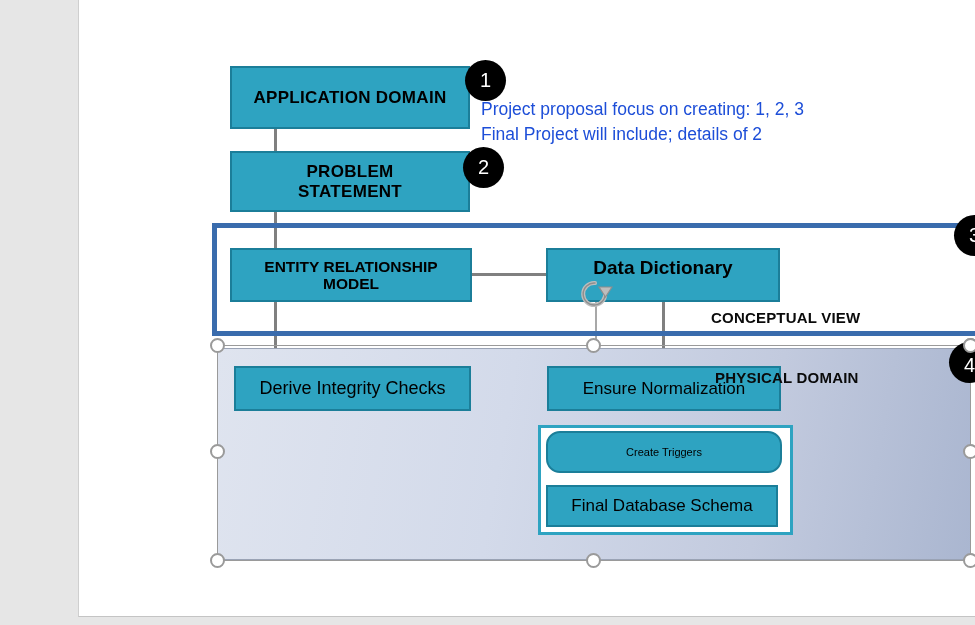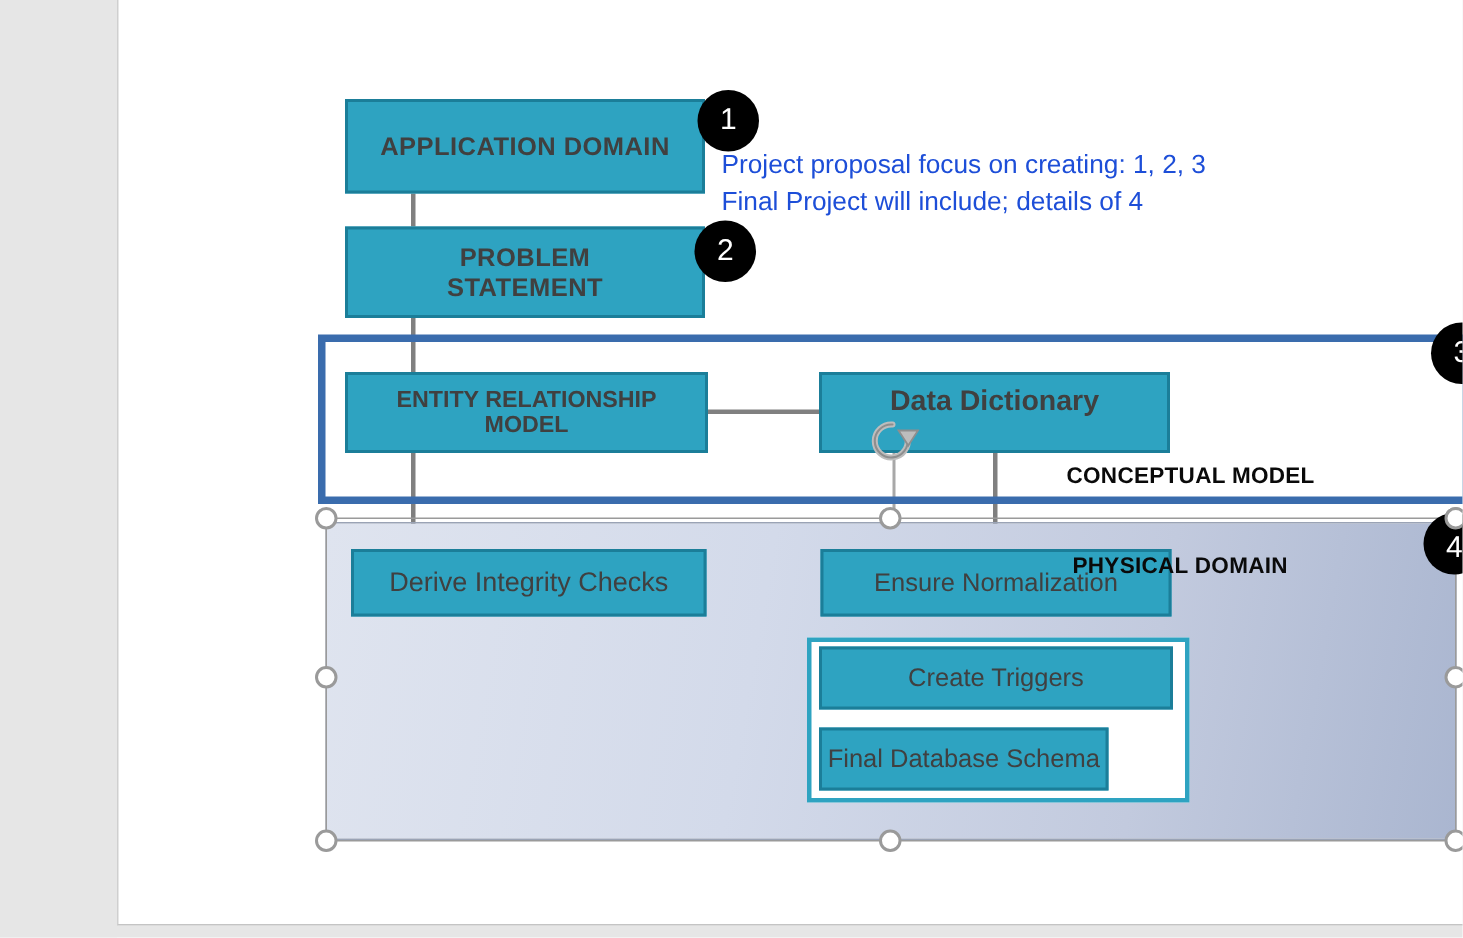--- a/index.html
+++ b/index.html
@@ -34,21 +34,21 @@
     position:absolute;left:402px;top:97px;width:470px;
     font-size:17.5px;line-height:25px;color:#1d4ed8;
   }
   #note div{white-space:nowrap;}
 
   
   .tbox{
     position:absolute;
     background:#2ea3c1;
     border:2px solid #1b7e99;
-    color:#404040;
+    color:#000000;
     display:flex;align-items:center;justify-content:center;
     text-align:center;
     box-sizing:border-box;
     line-height:1.12;
   }
   .tbox.bold{font-weight:bold;}
 
   
   .conn{position:absolute;background:#808080;}
   .conn.v{width:3px;}
@@ -114,21 +114,21 @@
 
 <div id="app">
 
   <div style="position:absolute;left:0;top:0;width:78px;height:625px;background:#e6e6e6;"></div>
 
   <div id="slide">
 
 
     <div id="note">
       <div>Project proposal focus on creating: 1, 2, 3</div>
-      <div>Final Project will include; details of 4</div>
+      <div>Final Project will include; details of 2</div>
     </div>
 
     <div class="conn v" style="left:195px;top:129px;height:22px;"></div>
 
     <div class="conn v" style="left:195px;top:212px;height:36px;"></div>
 
     <div class="conn v" style="left:195px;top:302px;height:66px;"></div>
 
     <div class="conn h" style="left:393px;top:273px;width:74px;"></div>
 
@@ -163,29 +163,29 @@
     <div class="tbox" style="left:468px;top:366px;width:234px;height:45px;font-size:17px;">
       <span>Ensure Normalization</span>
     </div>
 
     <div class="tbox" style="left:155px;top:366px;width:237px;height:45px;font-size:18px;">
       <span>Derive Integrity Checks</span>
     </div>
 
     <div id="groupframe" style="left:459px;top:425px;width:255px;height:110px;"></div>
 
-    <div class="tbox" style="left:467px;top:431px;width:236px;height:42px;font-size:17px;">
+    <div class="tbox" style="left:467px;top:431px;width:236px;height:42px;font-size:11px;border-radius:14px;">
       <span>Create Triggers</span>
     </div>
 
-    <div class="tbox" style="left:467px;top:485px;width:193px;height:42px;font-size:17px;">
+    <div class="tbox" style="left:467px;top:485px;width:232px;height:42px;font-size:17px;">
       <span>Final Database Schema</span>
     </div>
 
-    <div class="sectionlabel" style="left:632px;top:309px;">CONCEPTUAL MODEL</div>
+    <div class="sectionlabel" style="left:632px;top:309px;">CONCEPTUAL VIEW</div>
 
     <div class="sectionlabel" style="left:636px;top:369px;">PHYSICAL DOMAIN</div>
 
     <div class="selline h" style="left:138px;top:345px;width:754px;"></div>
     <div class="selline h" style="left:138px;top:560px;width:754px;"></div>
     <div class="selline v" style="left:138px;top:345px;height:215px;"></div>
     <div class="selline v" style="left:891px;top:345px;height:215px;"></div>
 
     <div class="handle" style="left:131px;top:338px;"></div>
     <div class="handle" style="left:507px;top:338px;"></div>

